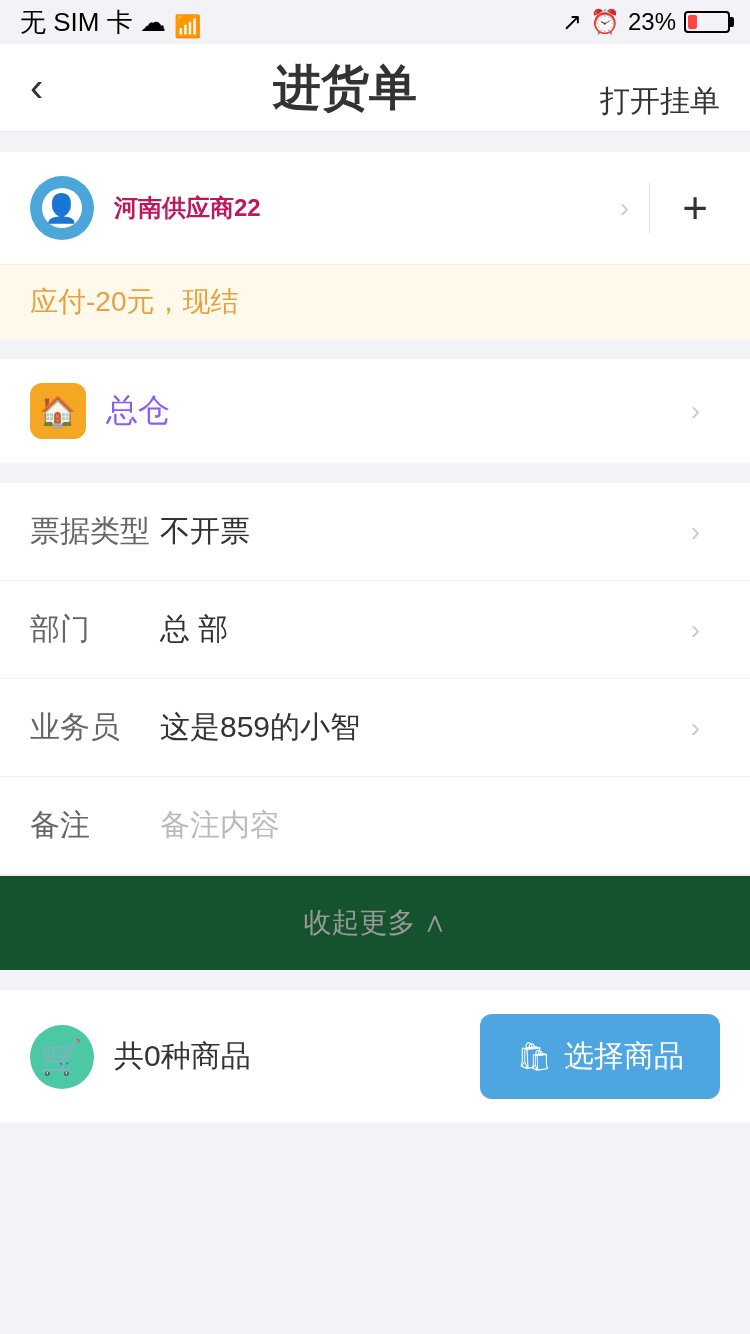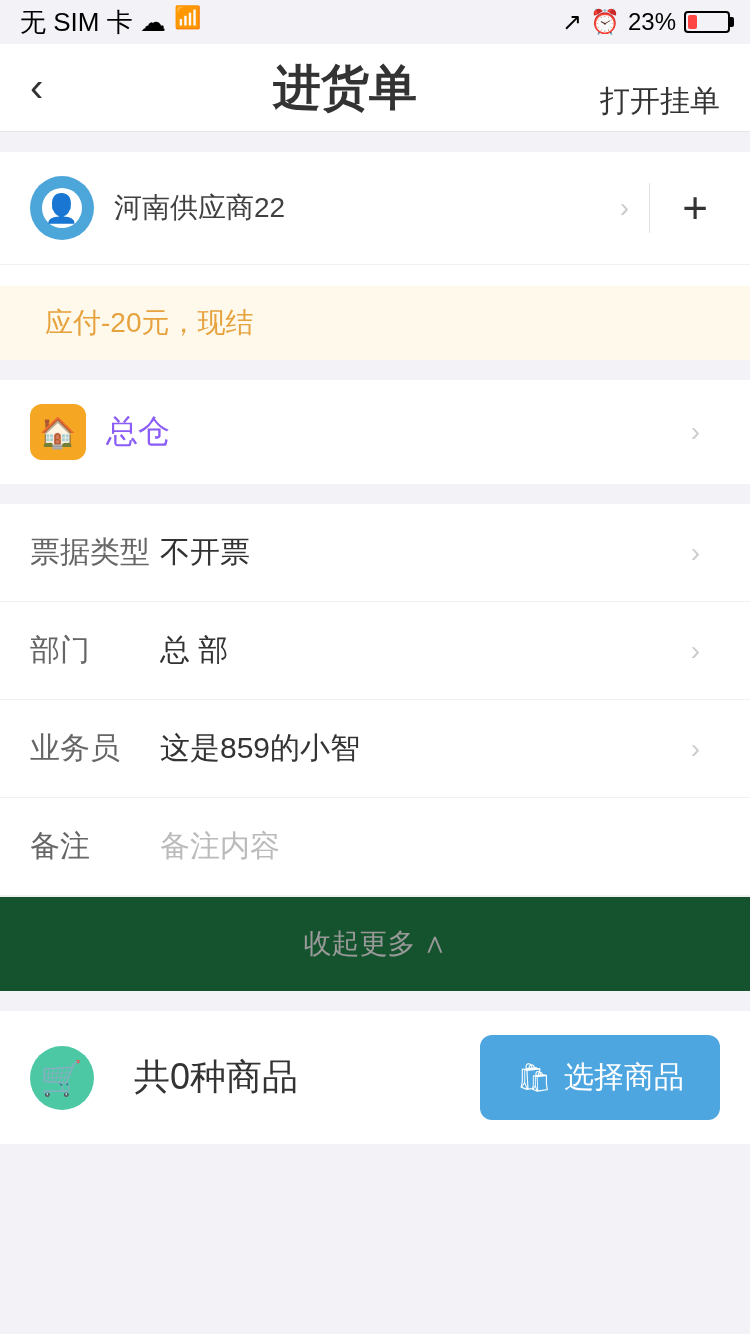--- a/index.html
+++ b/index.html
@@ -18,21 +18,21 @@
       width: 750px;
       height: 44px;
       background: #f2f2f7;
       display: flex;
       align-items: center;
       justify-content: space-between;
       padding: 0 20px;
       font-size: 26px;
       color: #000;
     }
-    .status-left { display: flex; align-items: flex-start; gap: 8px; }
+    .status-left { display: flex; align-items: flex-end; gap: 8px; }
     .status-center { font-size: 30px; font-weight: 600; }
     .status-right { display: flex; align-items: center; gap: 8px; font-size: 24px; }
     .wifi-icon { font-size: 22px; }
     .battery-bar {
       width: 46px; height: 22px;
       border: 2px solid #000;
       border-radius: 4px;
       position: relative;
       display: inline-flex;
       align-items: center;
@@ -112,22 +112,23 @@
     .avatar-icon {
       width: 40px; height: 40px;
       border-radius: 50%;
       background: #fff;
       display: flex; align-items: center; justify-content: center;
       font-size: 28px;
       color: #4da6d9;
     }
     .supplier-name {
       flex: 1;
-      font-size: 28px;
-      color: #404040;
+      font-size: 24px;
+      color: #be185d;
+      font-weight: bold;
     }
     .chevron {
       font-size: 28px;
       color: #ccc;
       margin-right: 20px;
     }
     .add-btn {
       font-size: 44px;
       color: #333;
       cursor: pointer;
@@ -137,24 +138,23 @@
     .vertical-divider {
       width: 1px;
       height: 50px;
       background: #e0e0e0;
       margin-right: 20px;
     }
 
     
     .notice-banner {
       background: #fff9ec;
-      padding: 18px 45px;
+      padding: 18px 30px;
       font-size: 28px;
       color: #e6a23c;
-      margin-top: 21px;
     }
 
     
     .warehouse-row {
       display: flex;
       align-items: center;
       padding: 24px 30px;
       background: #fff;
       margin-top: 20px;
     }
@@ -227,23 +227,22 @@
       width: 64px; height: 64px;
       border-radius: 50%;
       background: #4dc8a4;
       display: flex; align-items: center; justify-content: center;
       font-size: 34px;
       color: #fff;
       flex-shrink: 0;
     }
     .product-count {
       flex: 1;
-      font-size: 36px;
-      color: #333;
-      margin-left: 20px;
+      font-size: 30px;
+      color: #333;
     }
     .select-btn {
       background: #4da6e0;
       color: #fff;
       border-radius: 12px;
       padding: 22px 36px;
       font-size: 30px;
       display: flex;
       align-items: center;
       gap: 12px;

